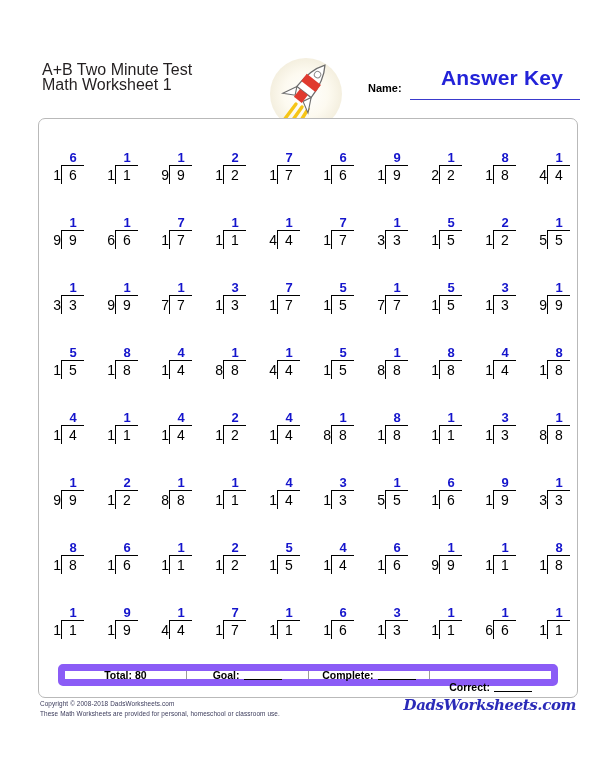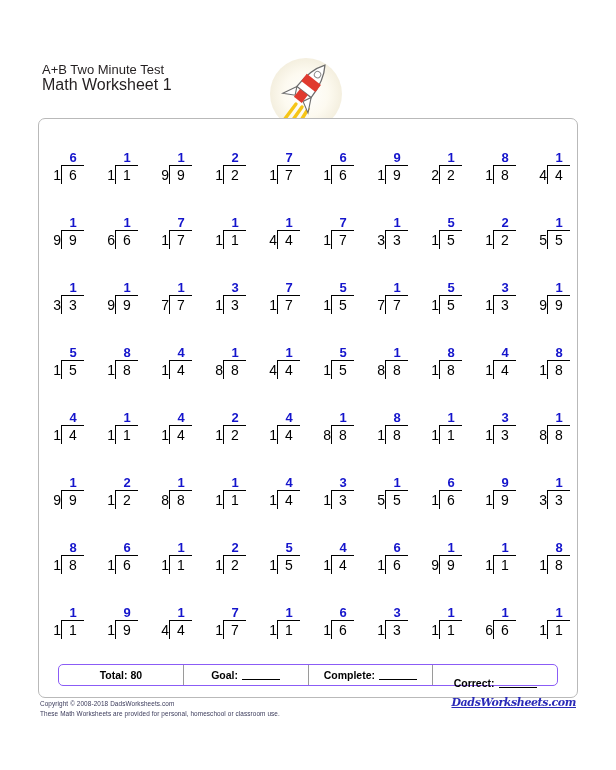--- a/index.html
+++ b/index.html
@@ -26,21 +26,21 @@
   
   .header {
     position: absolute;
     left: 0; top: 48px;
     width: 616px;
     height: 72px;
   }
   .worksheet-title {
     position: absolute;
     left: 42px; top: 14px;
-    font-size: 13px;
+    font-size: 16px;
     line-height: 15px;
     color: #231f20;
     white-space: nowrap;
   }
   .worksheet-subtitle {
     position: absolute;
     left: 42px; top: 29px;
     font-size: 16px;
     line-height: 15px;
     color: #231f20;
@@ -162,21 +162,21 @@
     line-height: 17px;
   }
 
   
   .scorebar {
     position: absolute;
     left: 58px;
     top: 664px;
     width: 500px;
     height: 22px;
-    border: 1px solid #8b5cf6;
+    border: 7px solid #8b5cf6;
     border-radius: 5px;
     box-sizing: border-box;
     display: flex;
     background: #fff;
   }
   .scorecell {
     flex: 1 1 0;
     display: flex;
     align-items: center;
     justify-content: center;
@@ -214,26 +214,25 @@
     position: absolute;
     left: 2px; top: 10px;
     font-size: 6.4px;
     color: #3a3a5a;
     letter-spacing: 0.1px;
   }
   .brand {
     position: absolute;
     right: 2px; top: -4px;
     font-family: "DejaVu Serif", serif;
-    font-size: 11px;
+    font-size: 15px;
     font-weight: bold;
     font-style: italic;
     color: #2a2ab8;
     letter-spacing: -0.4px;
-    text-decoration: underline;
   }
 </style>
 </head>
 <body>
 
 <div class="page">
 
   <div class="header">
 
     <div class="worksheet-title">A+B Two Minute Test</div>
@@ -258,20 +257,25 @@
           <path d="M46 8 C53 18 55 30 55 42 L37 42 C37 30 39 18 46 8 Z" fill="#ffffff" stroke="#6d6d6d" stroke-width="1.3"></path>
           <rect x="37" y="26" width="18" height="9" fill="#e03a2f"></rect>
           <path d="M37 42 L30 56 L41 50 Z" fill="#ffffff" stroke="#6d6d6d" stroke-width="1.1"></path>
           <path d="M55 42 L62 56 L51 50 Z" fill="#ffffff" stroke="#6d6d6d" stroke-width="1.1"></path>
           <rect x="41" y="42" width="10" height="10" fill="#e03a2f"></rect>
           <circle cx="46" cy="20" r="3.2" fill="#ffffff" stroke="#8a8a8a" stroke-width="1"></circle>
         </g>
       </svg>
     </div>
 
+    <div class="name-block">
+      <div class="name-label">Name:</div>
+      <div class="answer-key">Answer Key</div>
+      <div class="name-rule"></div>
+    </div>
   </div>
 
   <div class="problem-box"></div>
   <div class="grid" id="grid">
       <div class="prow">
         <div class="prob">
           <div class="ld">
             <div class="quot">6</div>
             <div class="divisor">1</div>
             <div class="bracket"></div>

